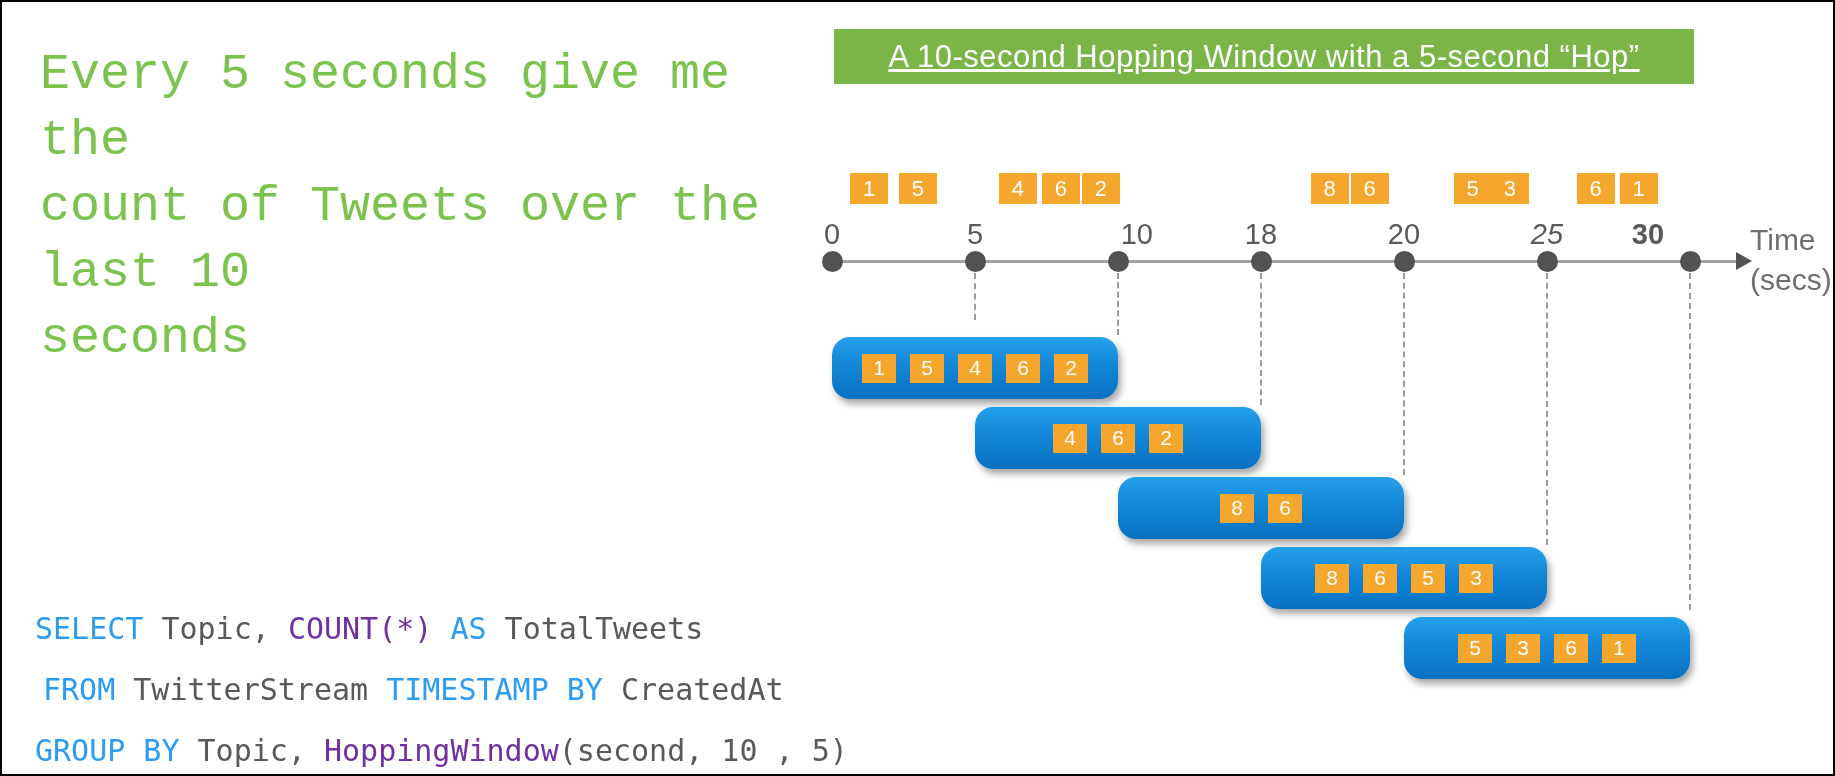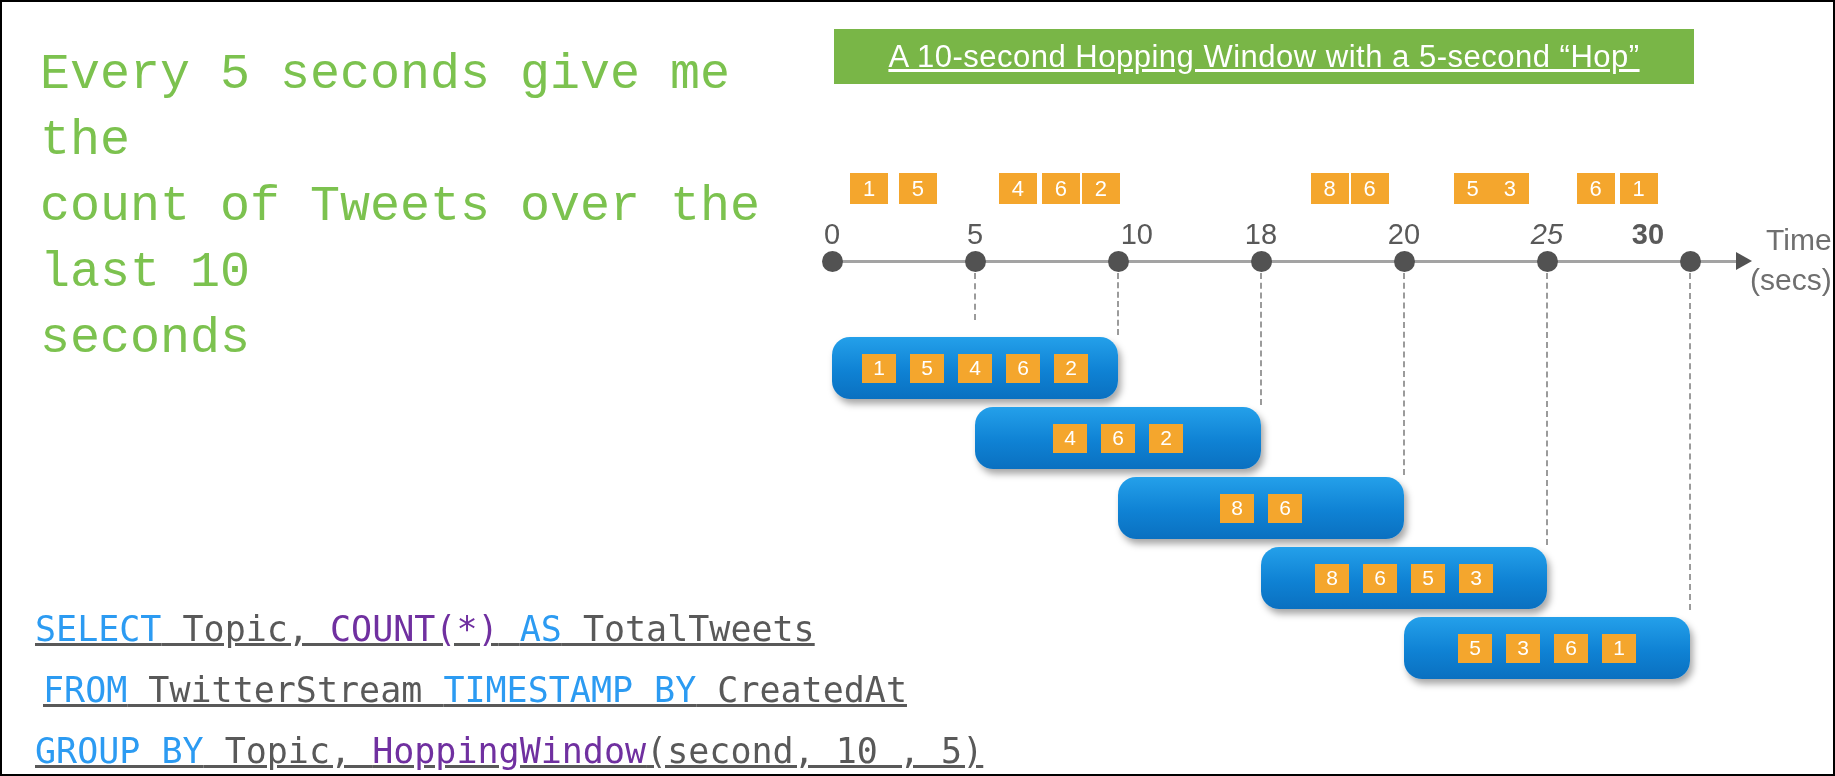--- a/index.html
+++ b/index.html
@@ -32,21 +32,21 @@
     border-left:16px solid var(--dot-gray);
     border-top:9px solid transparent;border-bottom:9px solid transparent;
   }
   .tick-dot{position:absolute;width:21px;height:21px;border-radius:50%;background:var(--dot-gray);}
   .tick-label{
     position:absolute;width:70px;text-align:center;
     font-size:29px;color:#595959;font-weight:300;
   }
   #time-label{
     position:absolute;left:1748px;top:218px;
-    font-size:30px;line-height:40px;color:#6f6f6f;font-weight:300;text-align:right;
+    font-size:30px;line-height:40px;color:#6f6f6f;font-weight:300;
   }
   .dash-line{position:absolute;width:0;border-left:2px dashed #9b9b9b;}
   
   .event-chip{
     position:absolute;width:38px;height:31px;top:171px;
     background:var(--orange);
     display:flex;align-items:center;justify-content:center;
     color:#ffffff;font-size:22px;font-weight:400;
   }
   
@@ -58,21 +58,21 @@
   }
   .window-chip{
     width:34px;height:29px;background:var(--orange);
     display:flex;align-items:center;justify-content:center;
     color:#ffffff;font-size:21px;font-weight:400;flex:0 0 auto;
   }
   
   .code-line{
     position:absolute;left:33px;white-space:pre;
     font-family:"DejaVu Sans Mono", monospace;
-    font-size:35px;line-height:58px;color:var(--code-gray);text-decoration:underline;
+    font-size:30px;line-height:58px;color:var(--code-gray);
   }
   .tok-keyword{color:var(--kw-blue);}
   .tok-function{color:var(--fn-purple);}
   .tok-plain{color:var(--code-gray);}
 </style>
 </head>
 <body>
 
 <div id="slide">
 

